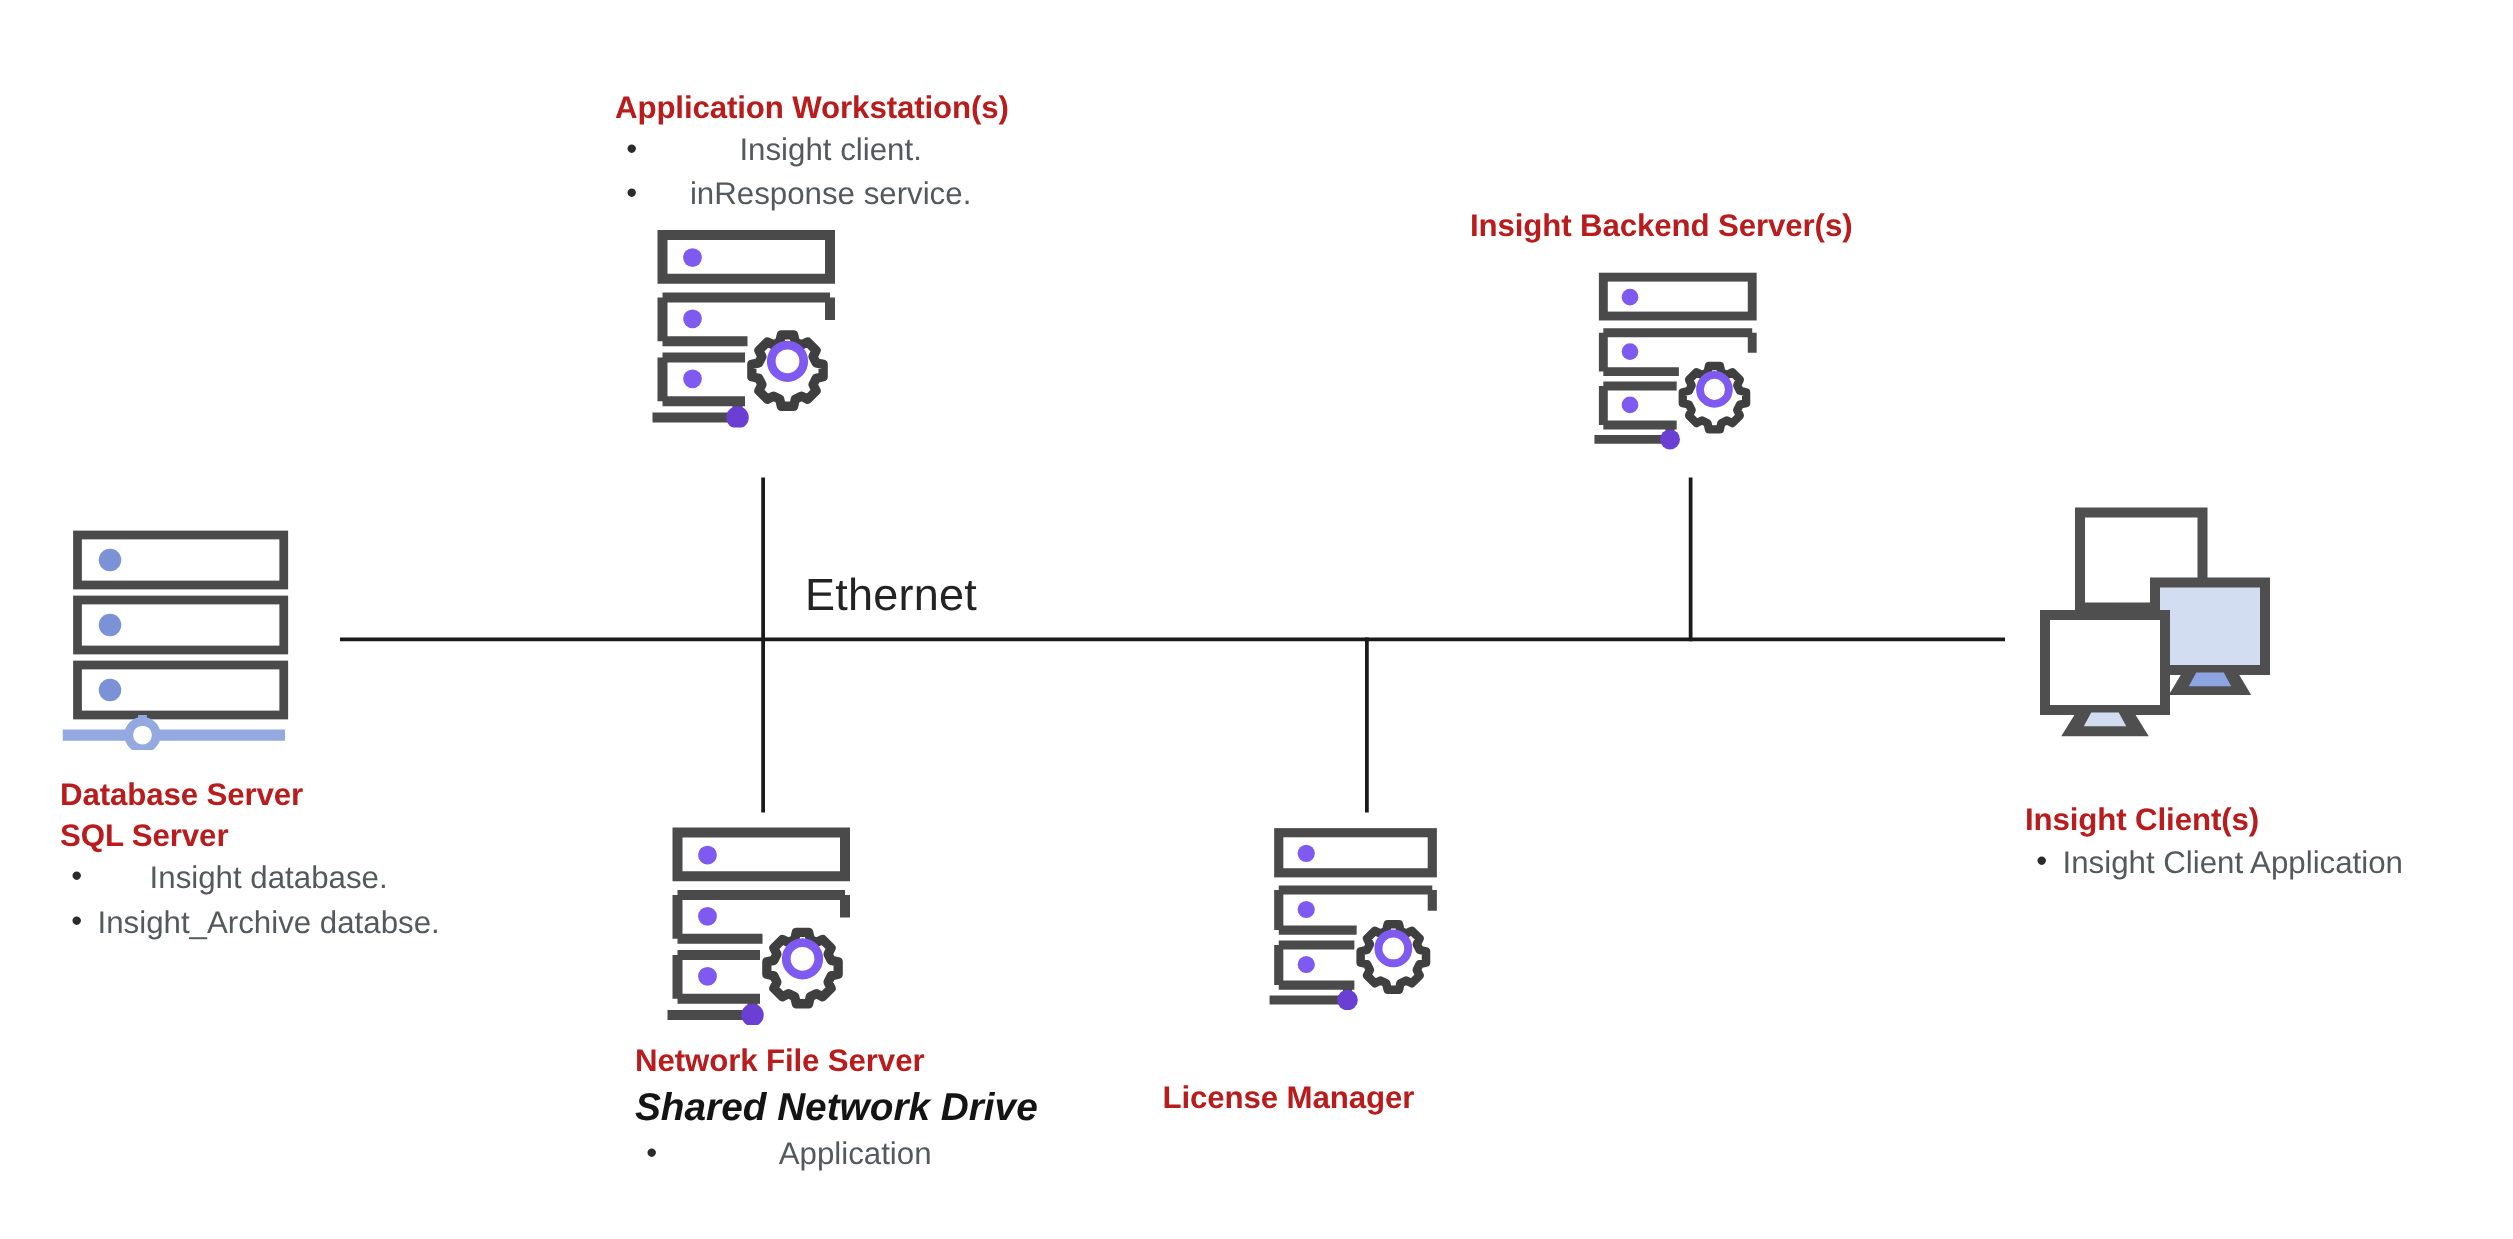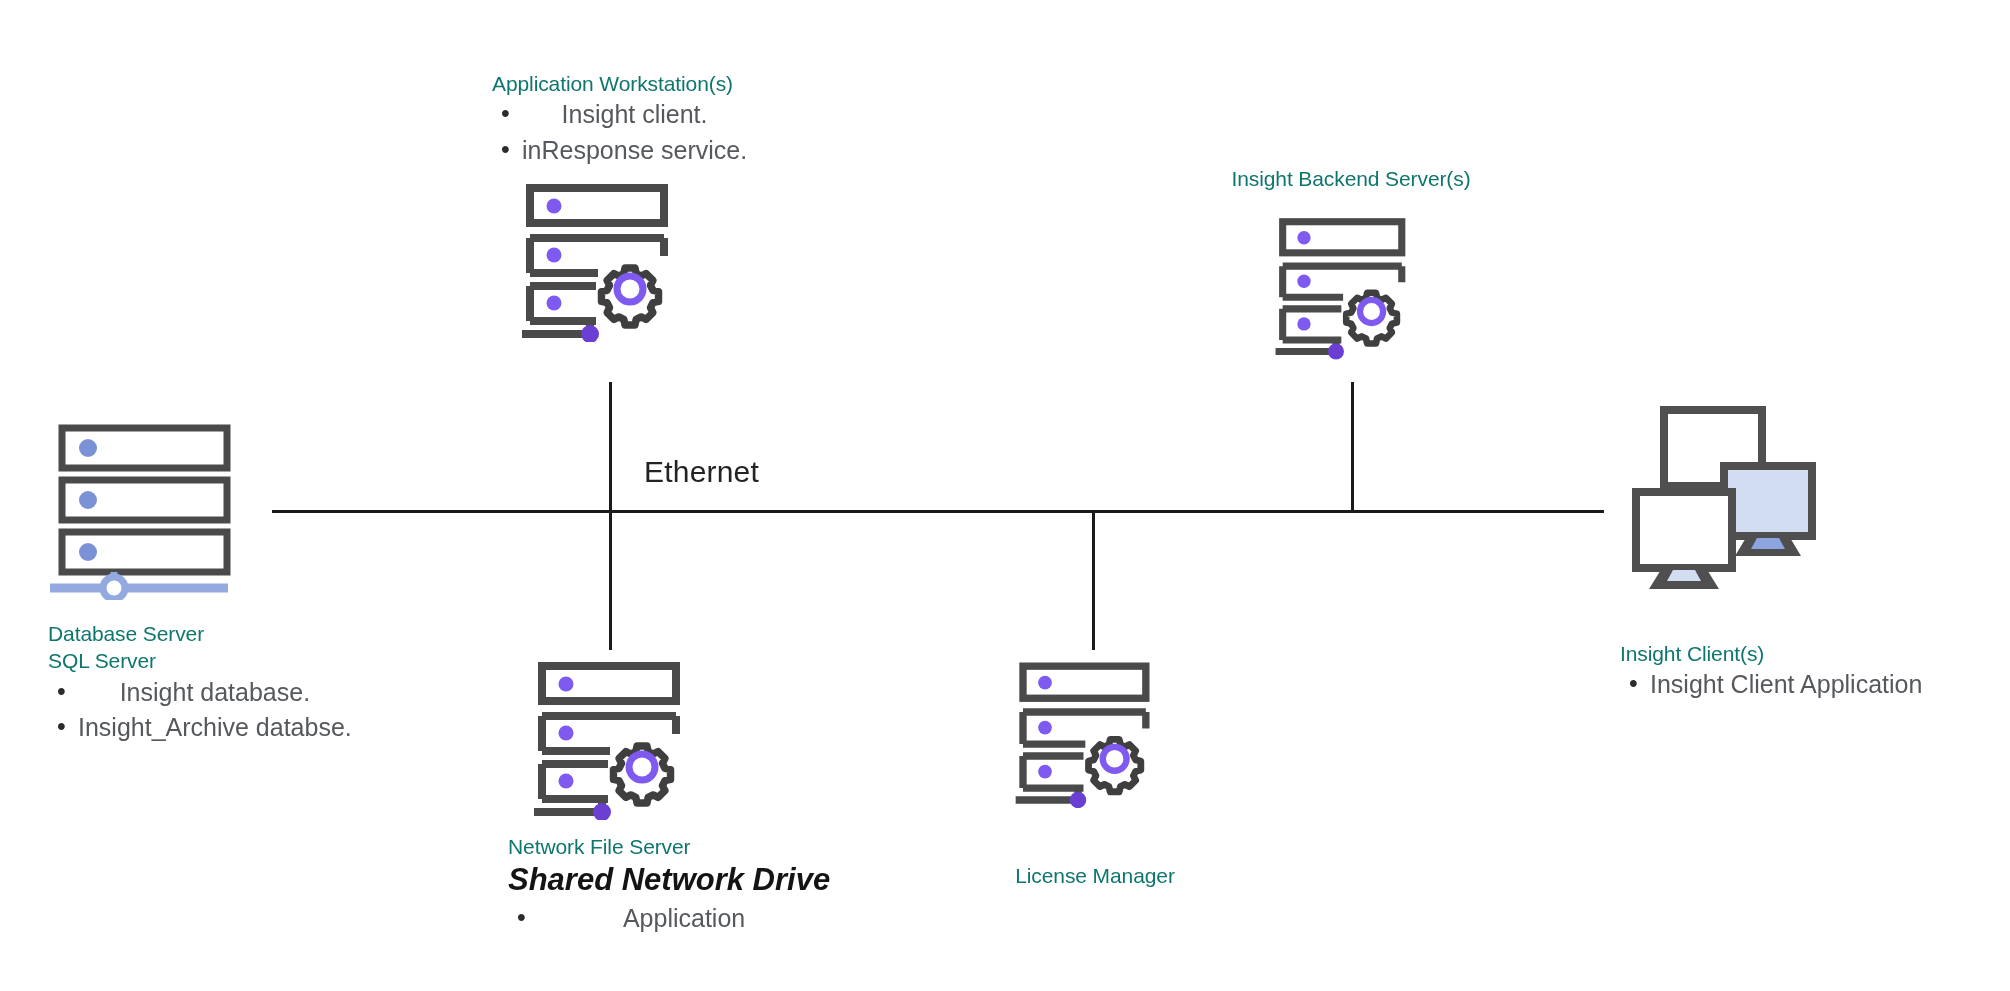--- a/index.html
+++ b/index.html
@@ -19,24 +19,24 @@
     background: #ffffff;
     overflow: hidden;
   }
 
   
   .label-block {
     position: absolute;
     color: #1b1b1b;
   }
   .title {
-    font-size: 21px;
-    font-weight: normal;
+    font-size: 25px;
+    font-weight: bold;
     letter-spacing: -0.1px;
-    color: #0f766e;
+    color: #b91c1c;
     white-space: nowrap;
     line-height: 1.30;
   }
   .subtitle-italic {
     font-size: 31px;
     font-weight: bold;
     font-style: italic;
     color: #141414;
     white-space: nowrap;
     line-height: 1.30;
@@ -56,35 +56,35 @@
     position: relative;
   }
   .bullets li::before {
     content: "\2022";
     position: absolute;
     left: 9px;
     top: -1px;
     color: #2b2b2b;
     font-size: 25px;
   }
-  .center-title { text-align: center; }
+  .center-title { }
 
   
   .backbone {
     position: absolute;
     background: #1a1a1a;
   }
   .vwire {
     position: absolute;
     background: #1a1a1a;
     width: 3px;
   }
   .ethernet-label {
     position: absolute;
-    font-size: 30px;
+    font-size: 36px;
     color: #232323;
     letter-spacing: 0.2px;
     white-space: nowrap;
   }
 
   
   .icon {
     position: absolute;
   }
   .icon svg { display: block; }

